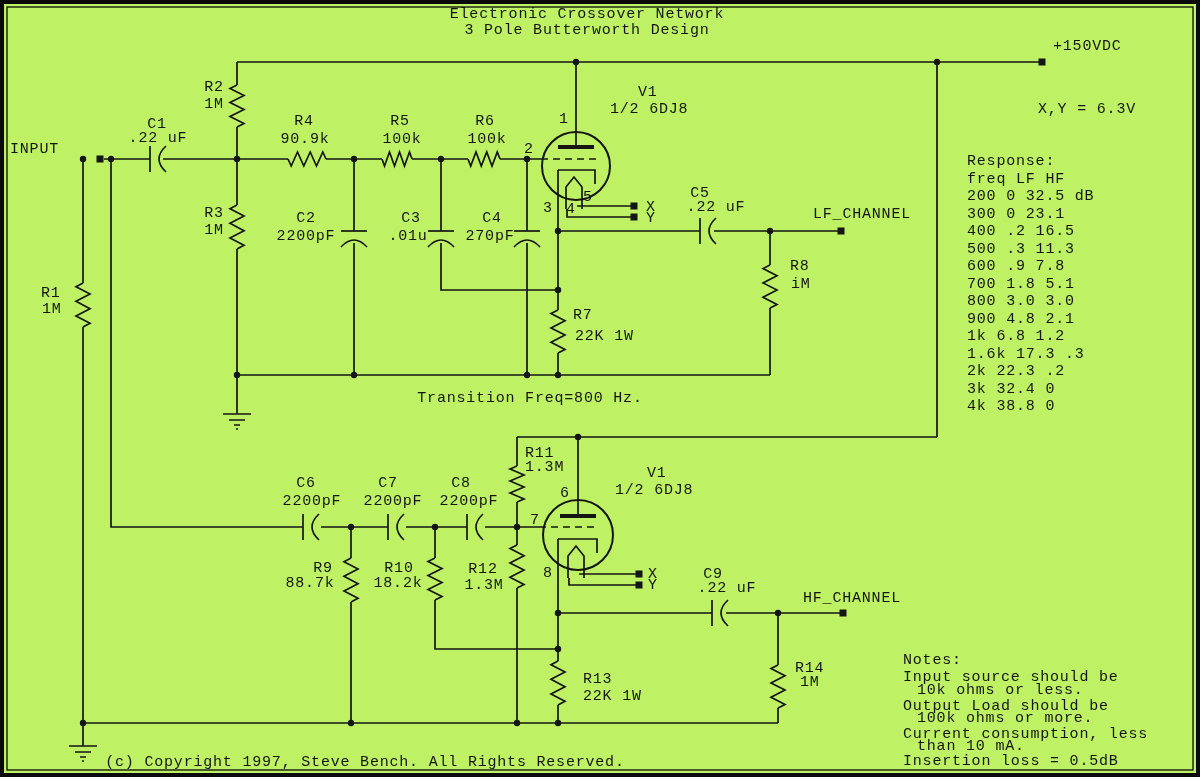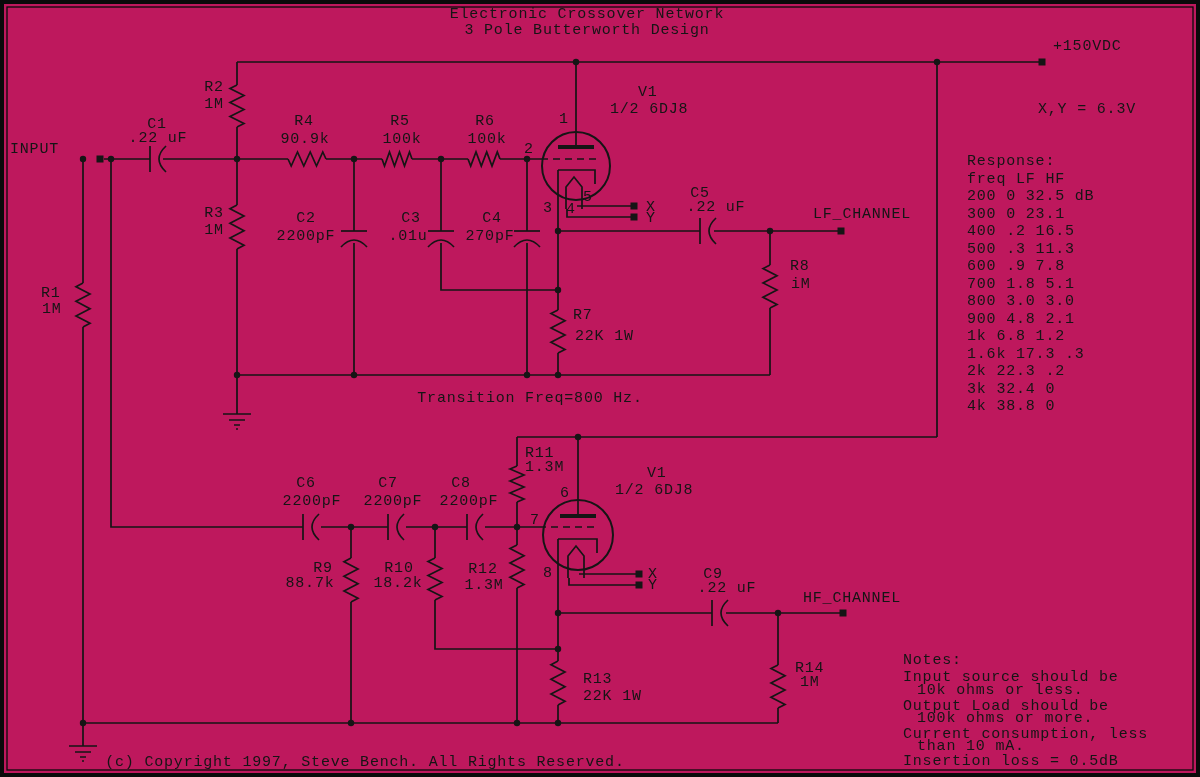--- a/index.html
+++ b/index.html
@@ -1,16 +1,16 @@
 <!DOCTYPE html>
 <html><head>
 <meta charset="utf-8">
 <style>
   html,body{margin:0;padding:0;background:#ffffff;}
-  .canvas{position:relative;width:1200px;height:777px;background:#be185d;overflow:hidden;text-decoration:underline;}
+  .canvas{position:relative;width:1200px;height:777px;background:#bef264;overflow:hidden;text-decoration:underline;}
   svg{position:absolute;left:0;top:0;}
   svg text{font-family:"Liberation Mono","DejaVu Sans Mono",monospace;font-size:15px;letter-spacing:0.8px;fill:#151515;}
   svg .wire{stroke:#151515;stroke-width:1.7;fill:none;}
   svg .comp{stroke:#151515;stroke-width:1.7;fill:none;stroke-linejoin:miter;}
   svg .thick{stroke:#151515;stroke-width:4;fill:none;}
   svg .dash{stroke:#151515;stroke-width:1.7;fill:none;stroke-dasharray:7 5;}
   svg .dot{fill:#151515;stroke:none;}
   svg .sq{fill:#151515;stroke:none;}
   svg .tube{stroke:#151515;stroke-width:2;fill:none;}
   svg .bord{stroke:#0a0a0a;fill:none;}

